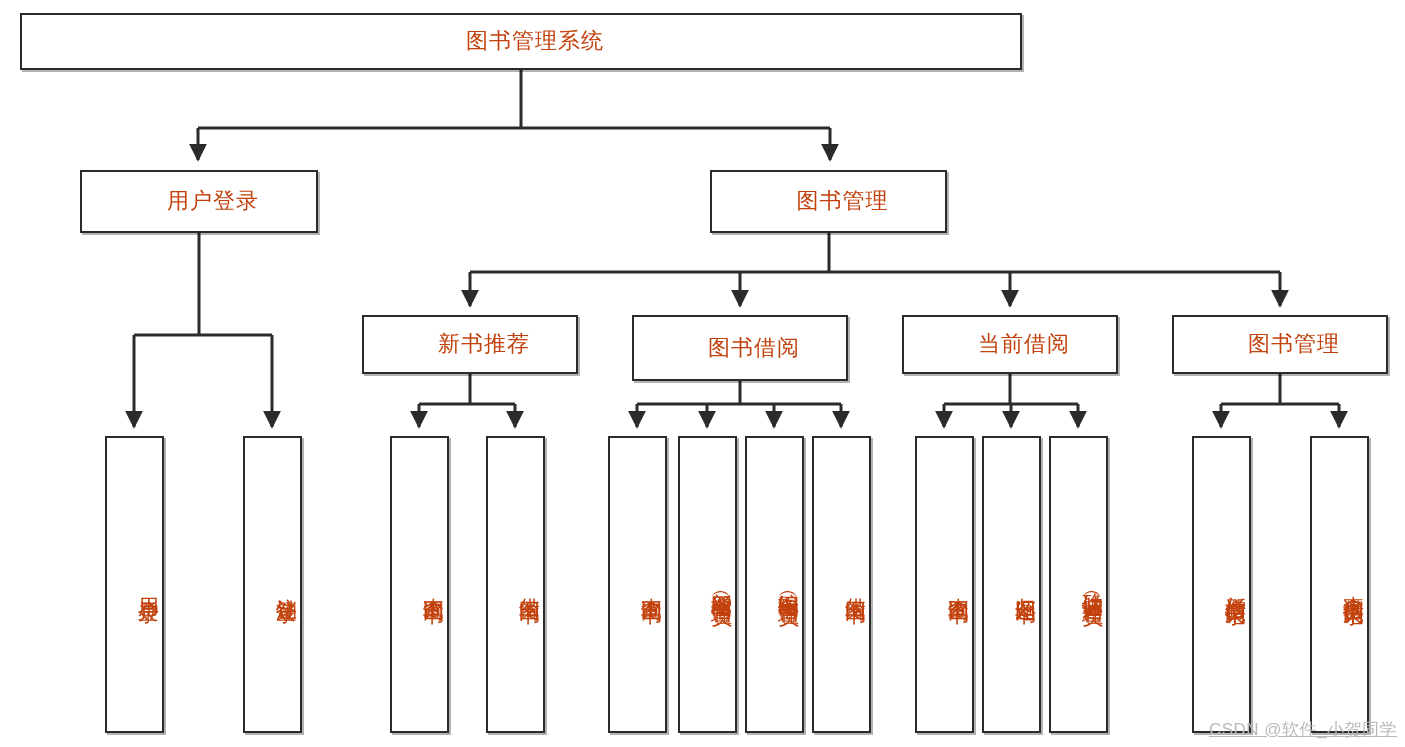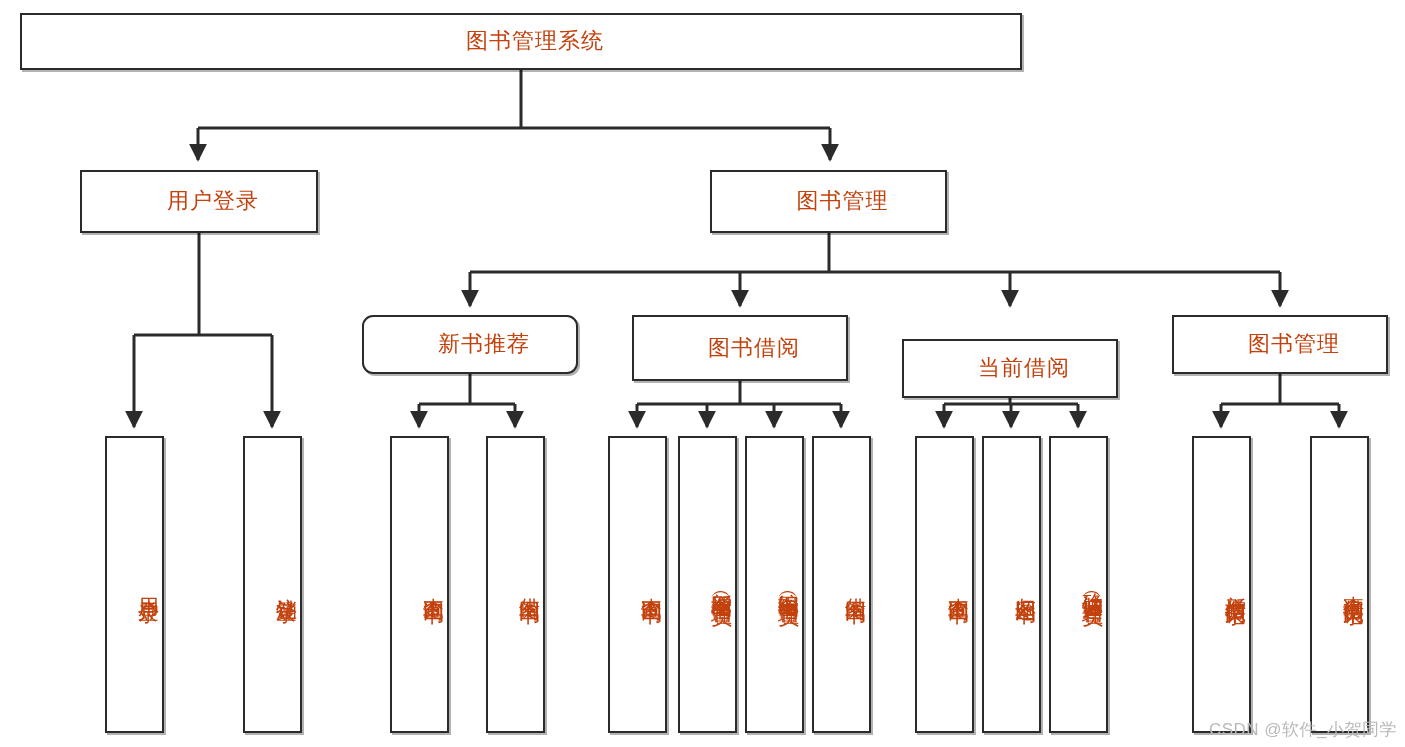--- a/index.html
+++ b/index.html
@@ -58,20 +58,21 @@
   }
   .watermark {
     position: absolute;
     right: 8px;
     bottom: 6px;
     font-size: 17px;
     color: #b9b9b9;
     white-space: nowrap;
     letter-spacing: 0.5px;
     z-index: 5;
+    text-decoration: underline;
   }
 </style>
 </head>
 <body>
 
 <div id="canvas">
 
   <svg class="edges" viewBox="0 0 1405 747" xmlns="http://www.w3.org/2000/svg">
     <defs>
       <marker id="arrow" viewBox="0 0 10 10" refX="9" refY="5" markerWidth="6" markerHeight="6" orient="auto-start-reverse">
@@ -126,27 +127,27 @@
     <span class="label">图书管理系统</span>
   </div>
 
   <div class="node horiz" style="left: 80px; top: 170px; width: 238px; height: 63px;">
     <span class="label">用户登录</span>
   </div>
   <div class="node horiz" style="left: 710px; top: 170px; width: 237px; height: 63px;">
     <span class="label">图书管理</span>
   </div>
 
-  <div class="node horiz" style="left: 362px; top: 315px; width: 216px; height: 59px; border-radius: 11px;">
+  <div class="node horiz" style="left: 362px; top: 315px; width: 216px; height: 59px;">
     <span class="label">新书推荐</span>
   </div>
   <div class="node horiz" style="left: 632px; top: 315px; width: 216px; height: 66px;">
     <span class="label">图书借阅</span>
   </div>
-  <div class="node horiz" style="left: 902px; top: 315px; width: 216px; height: 59px; margin-top: 24px;">
+  <div class="node horiz" style="left: 902px; top: 315px; width: 216px; height: 59px;">
     <span class="label">当前借阅</span>
   </div>
   <div class="node horiz" style="left: 1172px; top: 315px; width: 216px; height: 59px;">
     <span class="label">图书管理</span>
   </div>
 
   <div class="node vert" style="left: 105px; top: 436px; width: 59px; height: 297px;">
     <span class="label">用户登录</span>
   </div>
   <div class="node vert" style="left: 243px; top: 436px; width: 59px; height: 297px;">

